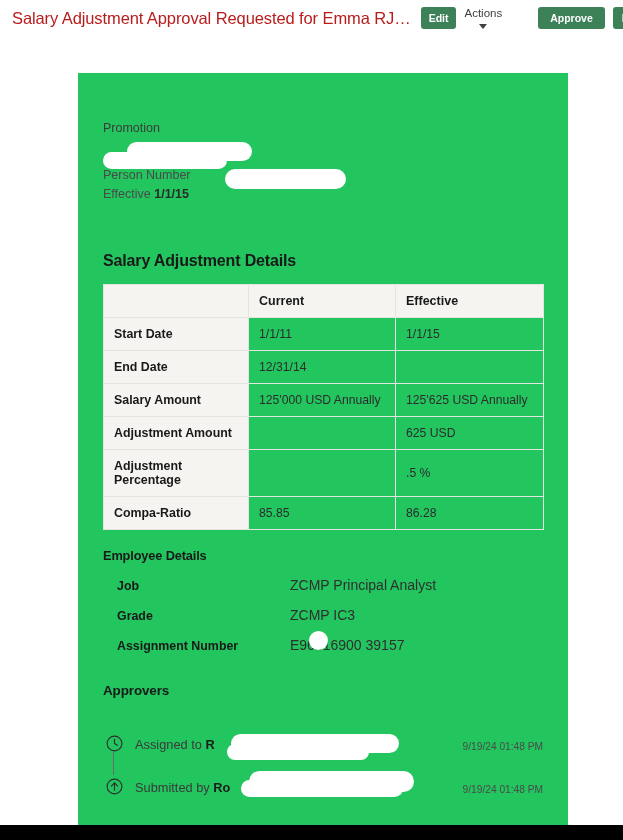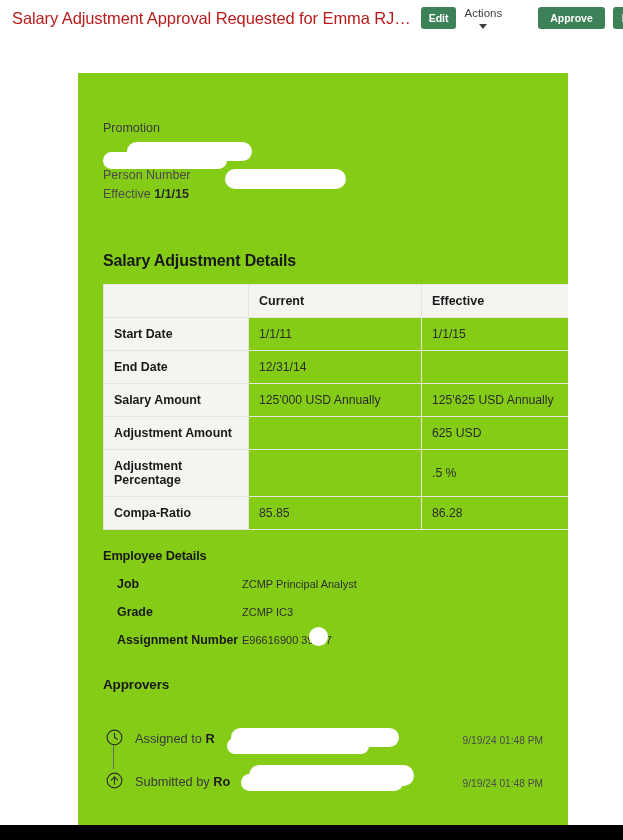--- a/index.html
+++ b/index.html
@@ -68,21 +68,21 @@
     border-top: 5.5px solid #3f3f3f;
   }
 
   
   .card {
     position: absolute;
     left: 78px;
     top: 73px;
     width: 490px;
     height: 760px;
-    background: #84cc16;
+    background: #22c55e;
     overflow: hidden;
   }
   .card-inner { padding: 0 25px; }
 
   
   .hdr { padding-top: 48px; position: relative; }
   .hdr-type {
     font-size: 12.5px;
     color: #3b3b3b;
     margin-bottom: 9px;
@@ -139,42 +139,43 @@
     background: #f5f4f1;
     font-size: 12.5px;
   }
   table.sal td.rowhdr {
     font-weight: bold;
     color: #191919;
     background: #f5f4f1;
     font-size: 12.4px;
   }
   .col-0 { width: 145px; }
-  .col-1 { width: 173px; }
+  .col-1 { width: 147px; }
   .col-2 { width: 148px; }
 
   
   .emp { margin-top: 18px; }
   .emp-row {
     display: flex;
     align-items: baseline;
     margin-top: 14px;
     position: relative;
   }
   .emp-label {
     width: 139px;
     flex: 0 0 139px;
     padding-left: 14px;
     font-size: 12.4px;
     font-weight: bold;
     color: #191919;
   }
   .emp-value {
-    font-size: 11px;
+    font-size: 14px;
     color: #2f2f2f;
+    margin-left: 48px;
   }
 
   
   .approvers { margin-top: 30px; }
   .appr-list { margin-top: 34px; position: relative; }
   .appr-row {
     display: flex;
     align-items: flex-end;
     height: 20px;
     position: relative;

